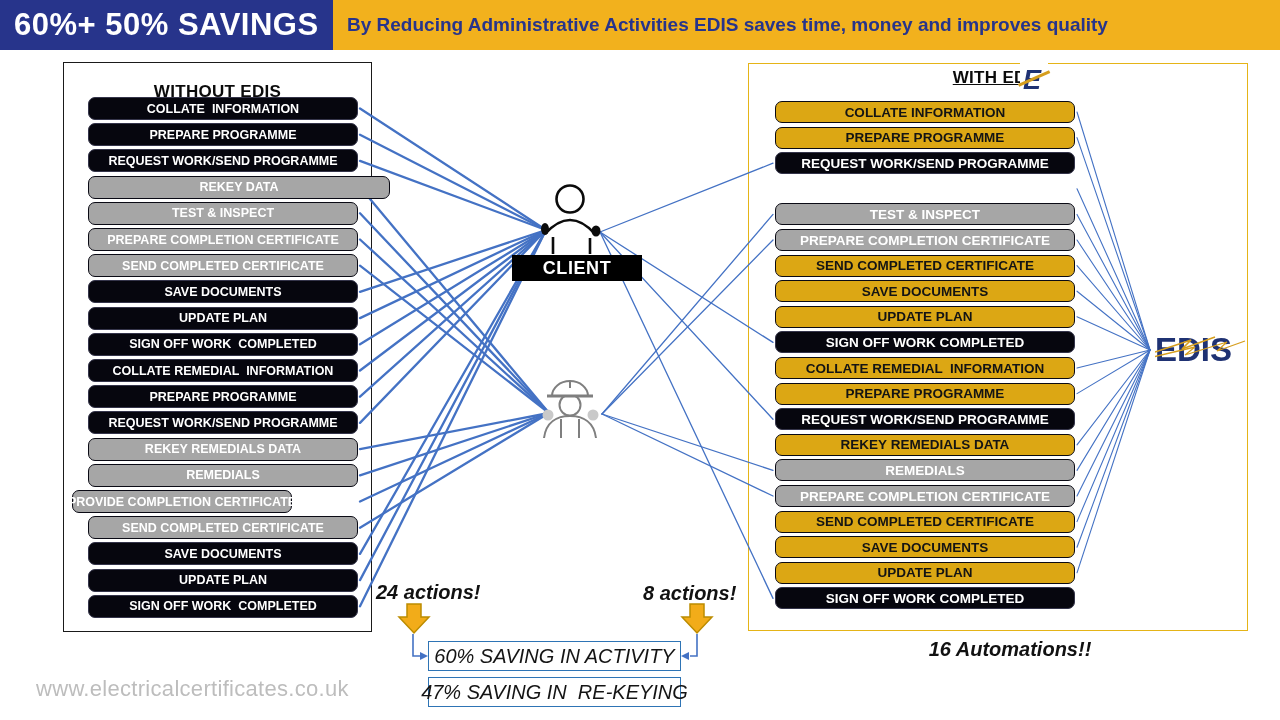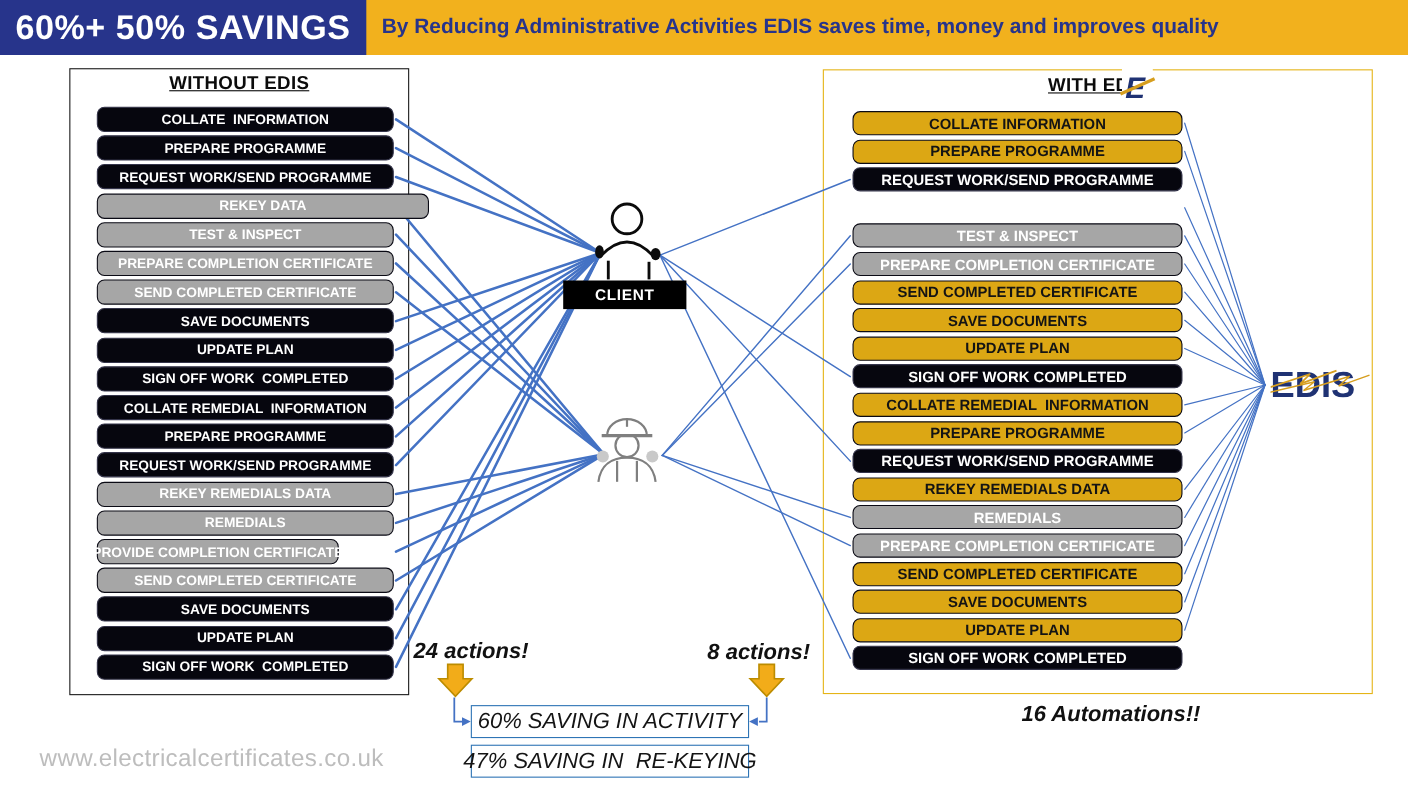--- a/index.html
+++ b/index.html
@@ -12,36 +12,36 @@
   .header-blue { position:absolute; left:0; top:0; width:333px; height:50px; background:#27348B; z-index:4;
     color:#fff; font-weight:bold; font-size:31px; line-height:50px; padding-left:14px; box-sizing:border-box; letter-spacing:0.5px; white-space:pre; }
   .tagline { position:absolute; left:347px; top:0; height:50px; line-height:50px; z-index:4;
     color:#27348B; font-weight:bold; font-size:19px; white-space:pre; }
   
   .panel { position:absolute; box-sizing:border-box; background:transparent; z-index:1; }
   #panel-without { left:63px; top:62px; width:309px; height:570px; border:1.6px solid #1a1a1a; }
   #panel-with { left:748px; top:63px; width:500px; height:568px; border:1.6px solid #E5B417; }
   .panel-title { position:absolute; z-index:3; text-align:center; font-weight:bold; font-size:17px;
     text-decoration:underline; color:#0b0b0b; letter-spacing:0.3px; white-space:pre; }
-  #title-without { left:63px; top:66px; width:309px; }
+  #title-without { left:63px; top:82px; width:309px; }
   #title-with { left:748px; top:68px; width:500px; }
   
   .bar { position:absolute; z-index:3; display:flex; align-items:center; justify-content:center;
     font-weight:bold; border-radius:7px; border:1.6px solid #0a0a14; box-sizing:border-box; white-space:pre; }
   .bar.black { background:#06060E; color:#ffffff; border-color:#34344a; }
   .bar.gray  { background:#A6A6A6; color:#ffffff; border-color:#0a0a14; }
   .bar.gold  { background:#DCA714; color:#141414; border-color:#0a0a14; }
   .lbar { font-size:12.5px; }
   .rbar { font-size:13.5px; }
   
   #overlay { position:absolute; left:0; top:0; z-index:2; pointer-events:none; }
   
   .actor-label { position:absolute; z-index:3; display:flex; align-items:center; justify-content:center;
     color:#fff; font-weight:bold; letter-spacing:0.6px; white-space:pre; }
-  #client-label { left:512px; top:255px; width:112px; height:26px; background:#000000; font-size:14px; }
+  #client-label { left:512px; top:255px; width:130px; height:26px; background:#000000; font-size:18px; }
   #contractor-label { left:508px; top:438px; width:130px; height:30px; background:#7F7F7F; font-size:14px; }
   
   .note { position:absolute; z-index:3; font-weight:bold; font-style:italic; color:#111; font-size:20px; white-space:pre; }
   #note-24 { left:376px; top:581px; }
   #note-8 { left:643px; top:582px; }
   #note-16 { left:895px; top:638px; width:230px; text-align:center; }
   .saving-box { position:absolute; z-index:3; left:428px; width:253px; height:30px; background:#ffffff;
     border:1.6px solid #2E74B5; box-sizing:border-box; display:flex; align-items:center; justify-content:center;
     font-weight:normal; font-style:italic; font-size:20px; color:#141414; white-space:pre; }
   #box-60 { top:641px; }
@@ -186,21 +186,21 @@
     <div class="bar gray lbar" style="left: 88px; top: 228px; width: 270px; height: 23px;">PREPARE COMPLETION CERTIFICATE</div>
     <div class="bar gray lbar" style="left: 88px; top: 254.2px; width: 270px; height: 23px;">SEND COMPLETED CERTIFICATE</div>
     <div class="bar black lbar" style="left: 88px; top: 280.4px; width: 270px; height: 23px;">SAVE DOCUMENTS</div>
     <div class="bar black lbar" style="left: 88px; top: 306.6px; width: 270px; height: 23px;">UPDATE PLAN</div>
     <div class="bar black lbar" style="left: 88px; top: 332.8px; width: 270px; height: 23px;">SIGN OFF WORK  COMPLETED</div>
     <div class="bar black lbar" style="left: 88px; top: 359px; width: 270px; height: 23px;">COLLATE REMEDIAL  INFORMATION</div>
     <div class="bar black lbar" style="left: 88px; top: 385.2px; width: 270px; height: 23px;">PREPARE PROGRAMME</div>
     <div class="bar black lbar" style="left: 88px; top: 411.4px; width: 270px; height: 23px;">REQUEST WORK/SEND PROGRAMME</div>
     <div class="bar gray lbar" style="left: 88px; top: 437.6px; width: 270px; height: 23px;">REKEY REMEDIALS DATA</div>
     <div class="bar gray lbar" style="left: 88px; top: 463.8px; width: 270px; height: 23px;">REMEDIALS</div>
-    <div class="bar gray lbar" style="left: 88px; top: 490px; width: 220px; height: 23px;">PROVIDE COMPLETION CERTIFICATE</div>
+    <div class="bar gray lbar" style="left: 72px; top: 490px; width: 220px; height: 23px;">PROVIDE COMPLETION CERTIFICATE</div>
     <div class="bar gray lbar" style="left: 88px; top: 516.2px; width: 270px; height: 23px;">SEND COMPLETED CERTIFICATE</div>
     <div class="bar black lbar" style="left: 88px; top: 542.4px; width: 270px; height: 23px;">SAVE DOCUMENTS</div>
     <div class="bar black lbar" style="left: 88px; top: 568.6px; width: 270px; height: 23px;">UPDATE PLAN</div>
     <div class="bar black lbar" style="left: 88px; top: 594.8px; width: 270px; height: 23px;">SIGN OFF WORK  COMPLETED</div>
     <div class="bar gold rbar" style="left: 775px; top: 101px; width: 300px; height: 22px;">COLLATE INFORMATION</div>
     <div class="bar gold rbar" style="left: 775px; top: 126.6px; width: 300px; height: 22px;">PREPARE PROGRAMME</div>
     <div class="bar black rbar" style="left: 775px; top: 152.2px; width: 300px; height: 22px;">REQUEST WORK/SEND PROGRAMME</div>
     <div class="bar gray rbar" style="left: 775px; top: 203.4px; width: 300px; height: 22px;">TEST &amp; INSPECT</div>
     <div class="bar gray rbar" style="left: 775px; top: 229px; width: 300px; height: 22px;">PREPARE COMPLETION CERTIFICATE</div>
     <div class="bar gold rbar" style="left: 775px; top: 254.6px; width: 300px; height: 22px;">SEND COMPLETED CERTIFICATE</div>

